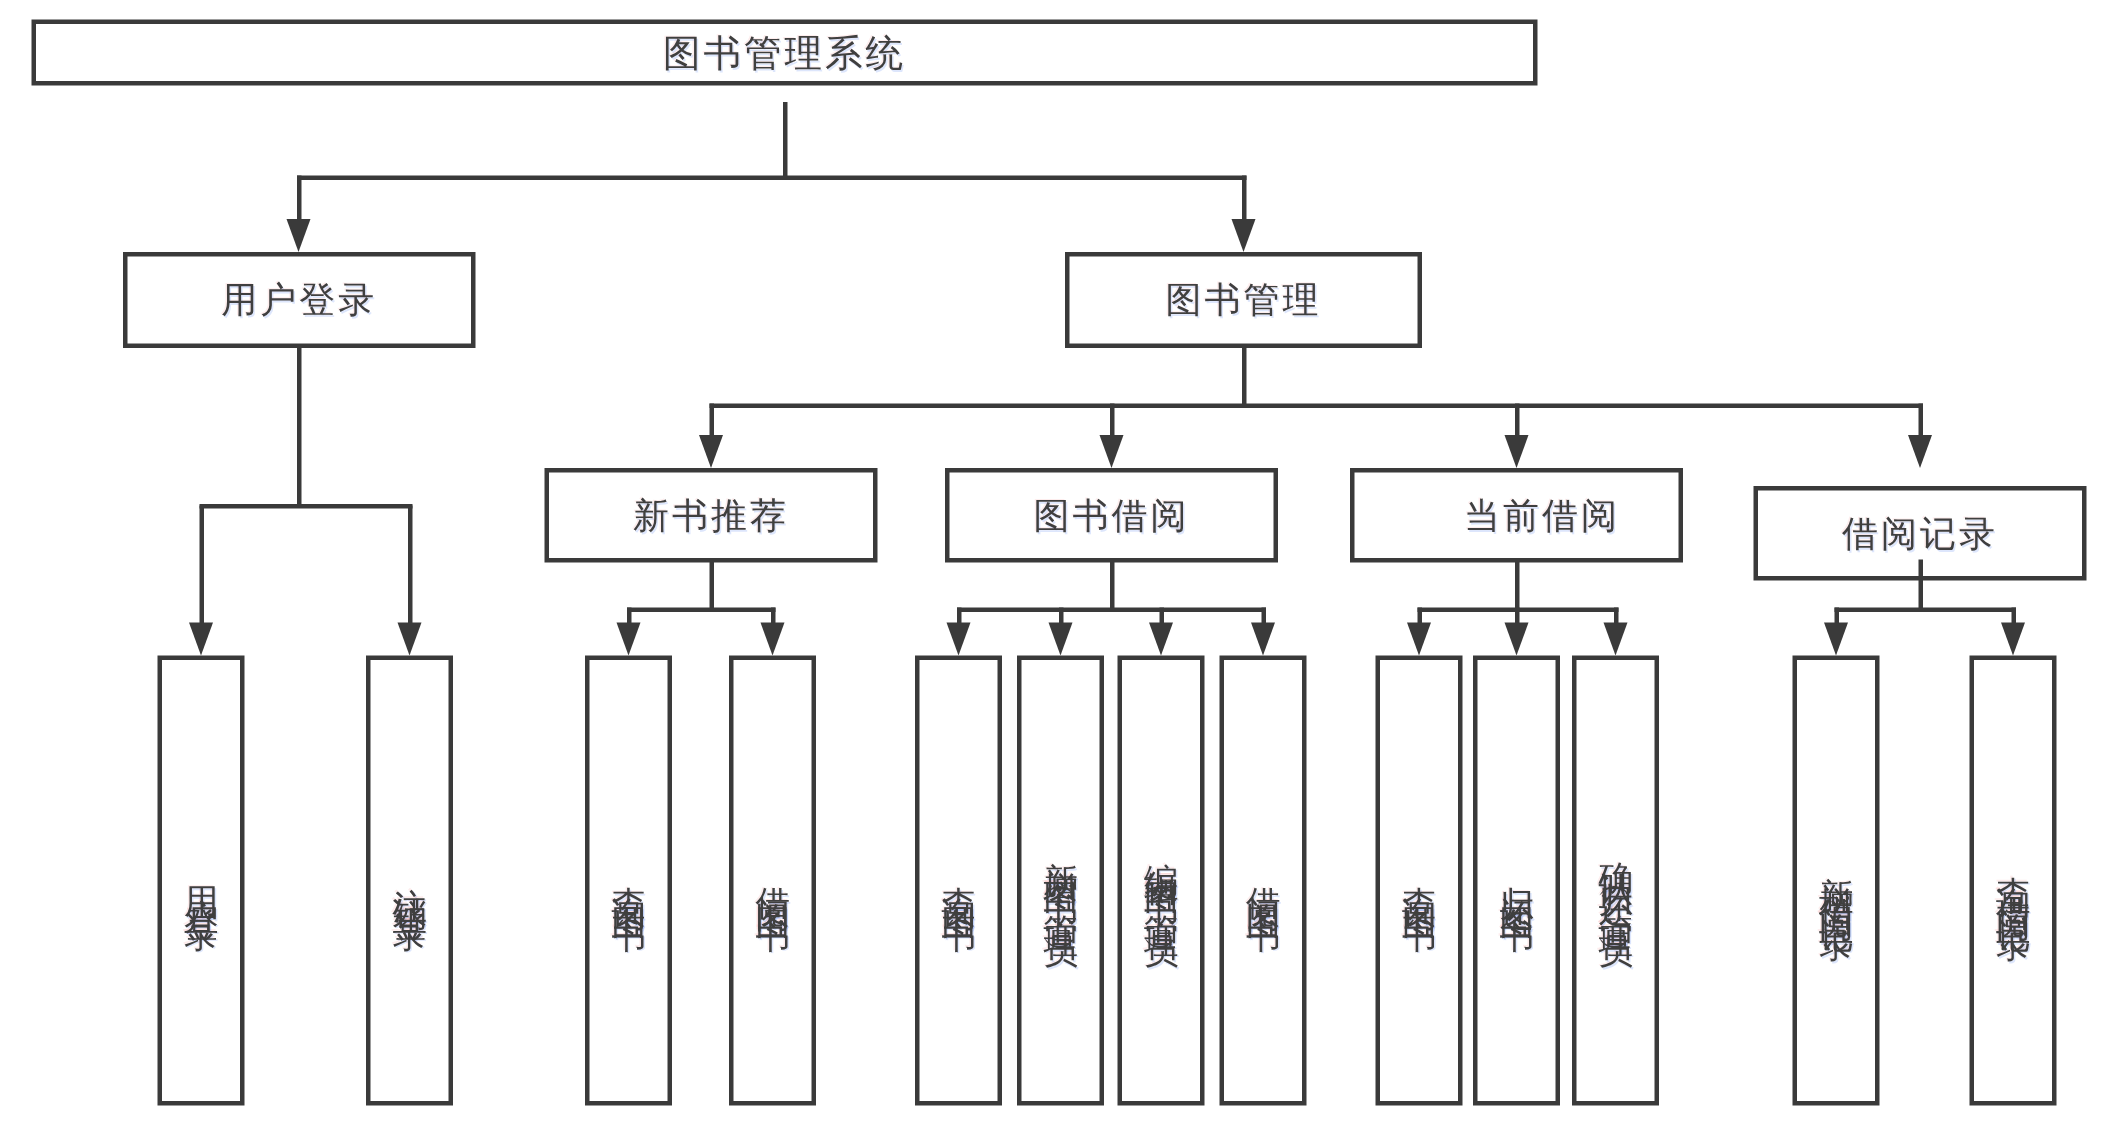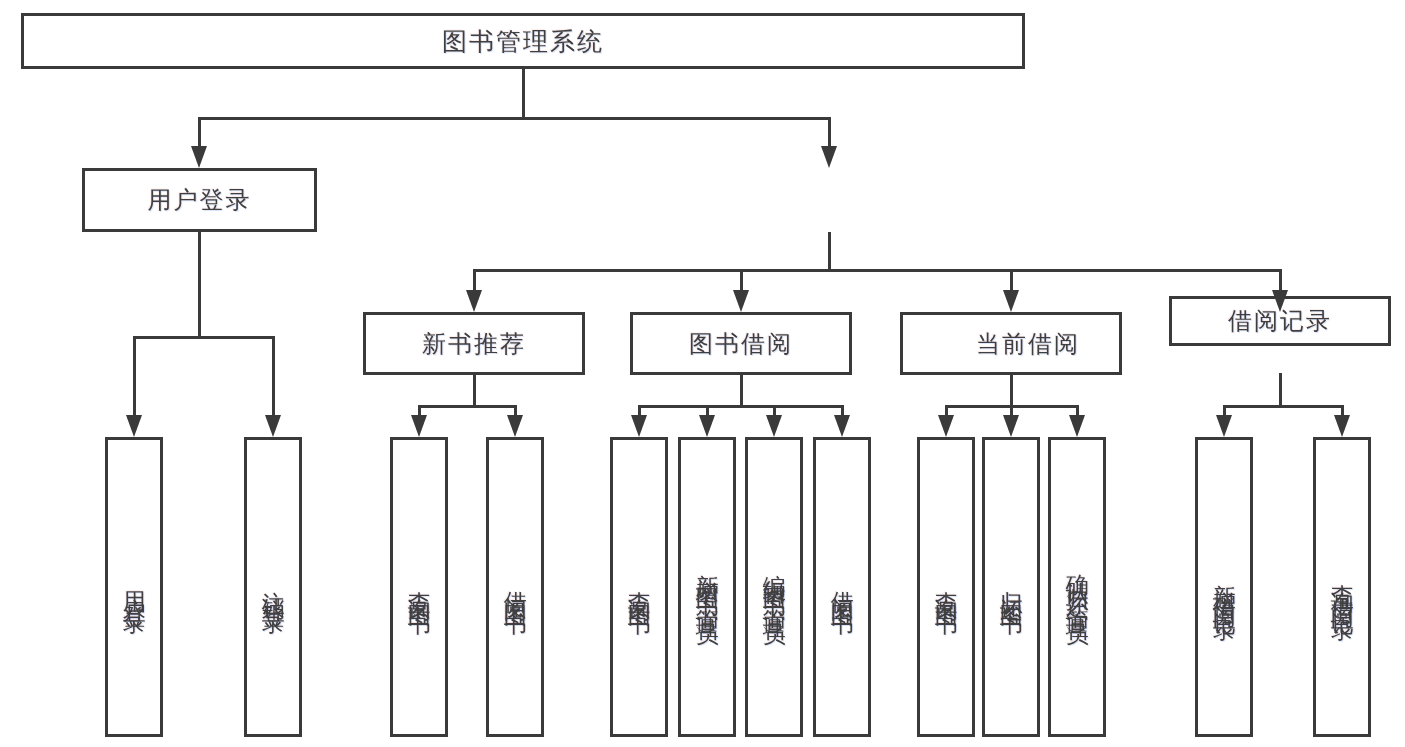--- a/index.html
+++ b/index.html
@@ -31,28 +31,29 @@
   #watermark{
     position:absolute;right:5px;bottom:6px;font-size:21px;letter-spacing:1px;
     color:#a6a6a6;text-shadow:-1px -1px 0 rgba(240,150,150,0.45);z-index:5;
   }
 </style>
 </head>
 <body>
 
 <div id="canvas">
 
-  <div class="node root" style="left:21px;top:13px;width:1004px;height:56px;">图书管理系统</div>
+  <div class="node root" style="left:21px;top:13px;width:1004px;height:44px;">图书管理系统</div>
 
   <div class="node" style="left:82px;top:168px;width:235px;height:64px;">用户登录</div>
+  <div class="node" style="left:710px;top:168px;width:238px;height:64px;">图书管理</div>
 
   <div class="node" style="left:363px;top:312px;width:222px;height:63px;">新书推荐</div>
   <div class="node" style="left:630px;top:312px;width:222px;height:63px;">图书借阅</div>
   <div class="node" style="left:900px;top:312px;width:222px;height:63px;padding-left:34px;">当前借阅</div>
-  <div class="node" style="left:1169px;top:296px;width:222px;height:50px;">借阅记录</div>
+  <div class="node" style="left:1169px;top:324px;width:222px;height:63px;">借阅记录</div>
 
   <div class="node vnode" style="left:105px;top:437px;width:58px;height:300px;">
     <span class="vtext">用户登录</span>
     </div>
   <div class="node vnode" style="left:244px;top:437px;width:58px;height:300px;">
     <span class="vtext">注销登录</span>
     </div>
 
   <div class="node vnode" style="left:390px;top:437px;width:58px;height:300px;">
     <span class="vtext">查询图书</span>

